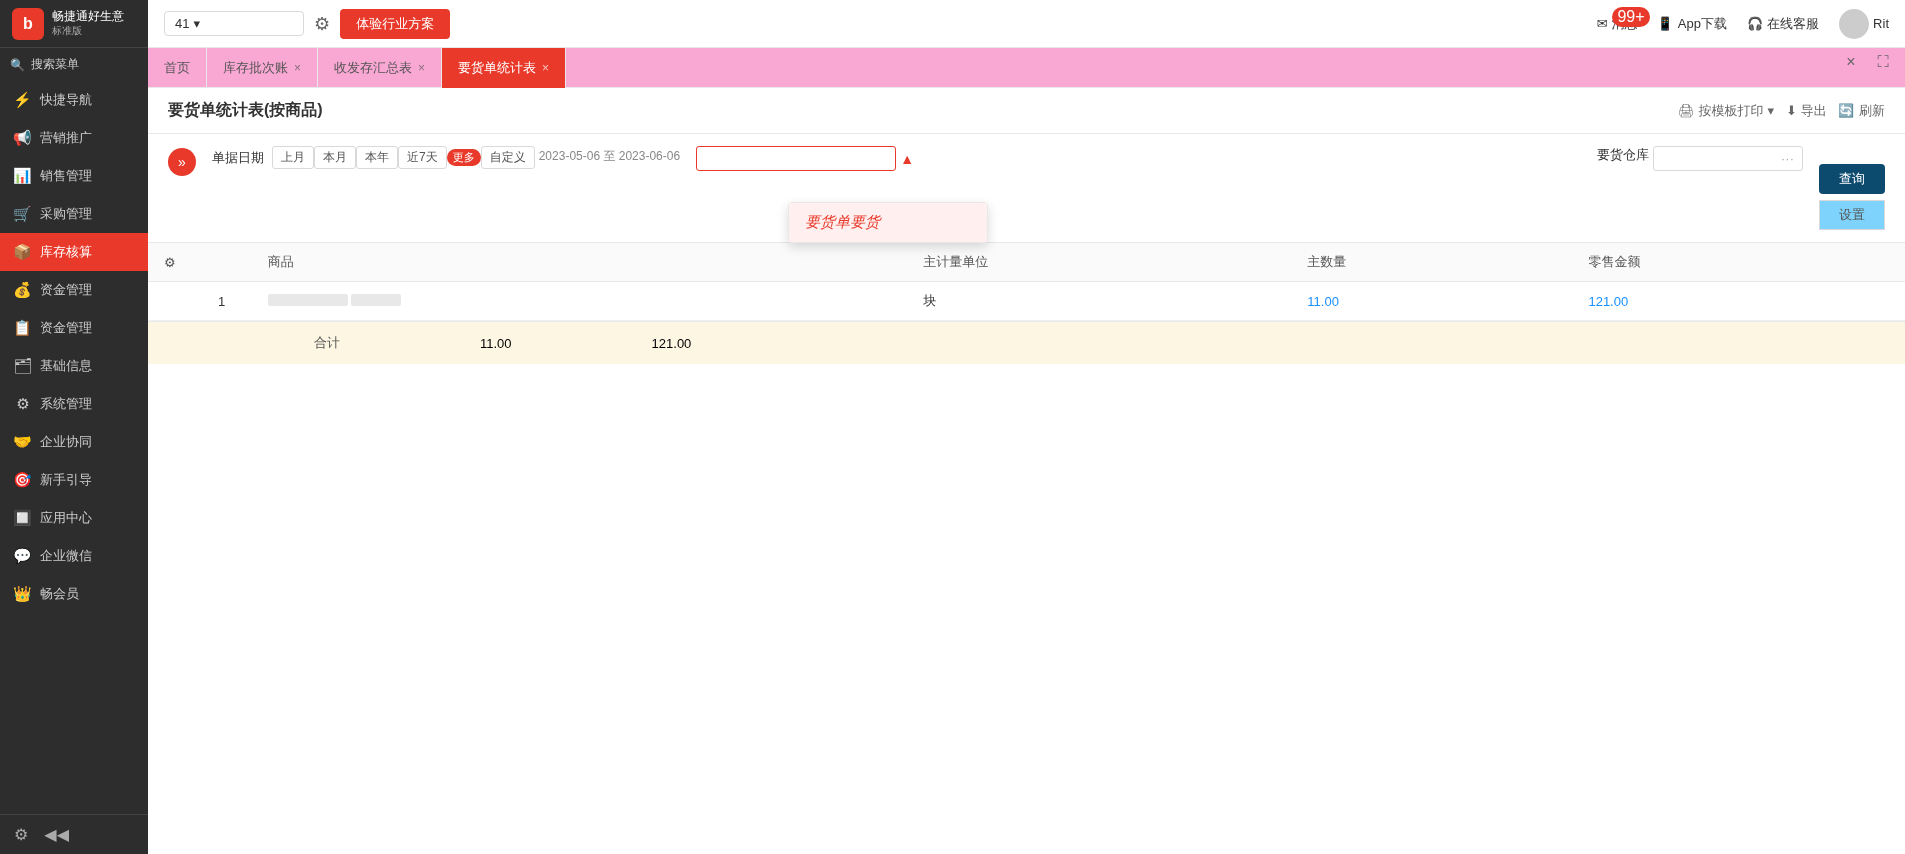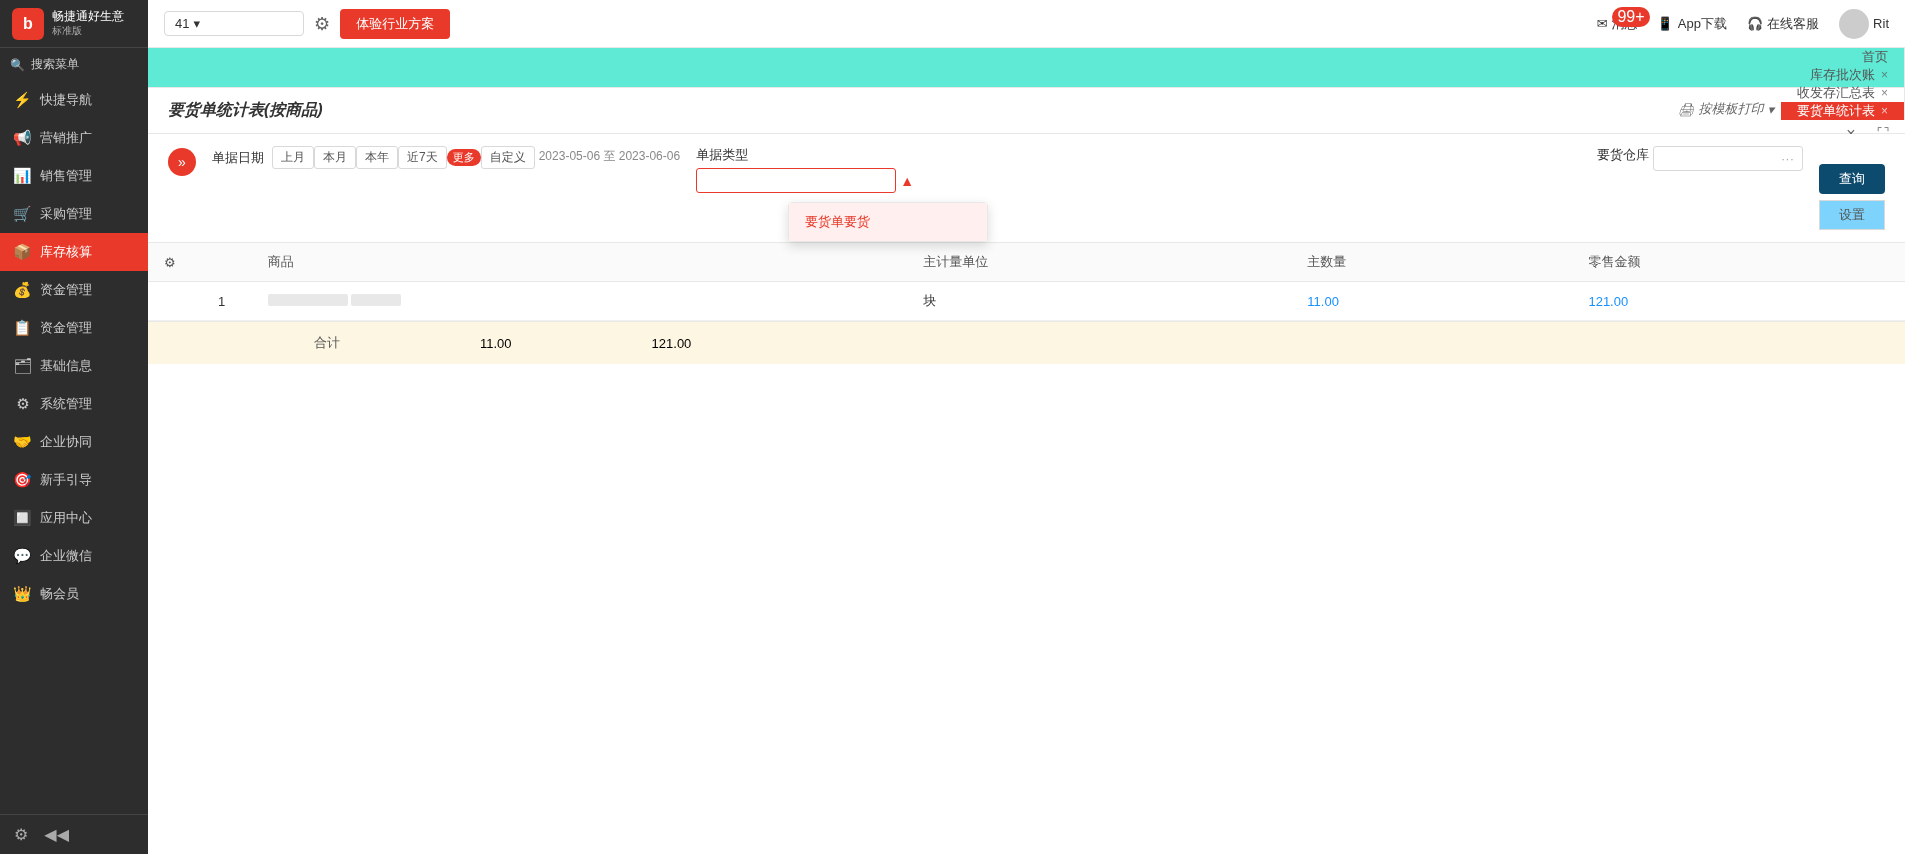--- a/index.html
+++ b/index.html
@@ -170,28 +170,27 @@
     .avatar {
       width: 30px;
       height: 30px;
       background: #ccc;
       border-radius: 50%;
     }
 
     
     .tabs-bar {
       height: 40px;
-      background: #5eead4;
-      display: flex;
-      align-items: flex-end;
+      background: #f9a8d4;
+      display: flex;
+      align-items: flex-start;
       border-bottom: 1px solid #e8e8e8;
       padding: 0 0 0 0;
       flex-shrink: 0;
       position: relative;
-      flex-direction: column;
     }
     .tab {
       display: flex;
       align-items: center;
       padding: 0 16px;
       height: 40px;
       font-size: 13px;
       color: #555;
       cursor: pointer;
       border-right: 1px solid #e8e8e8;
@@ -234,25 +233,24 @@
       overflow: auto;
       background: #f5f5f5;
     }
     .page {
       background: #fff;
       margin: 0;
       min-height: 100%;
     }
     .page-header {
       display: flex;
-      align-items: flex-start;
+      align-items: center;
       justify-content: space-between;
       padding: 12px 20px;
       border-bottom: 1px solid #e8e8e8;
-      font-style: italic;
     }
     .page-title {
       font-size: 16px;
       font-weight: bold;
       color: #333;
     }
     .page-header-actions {
       display: flex;
       align-items: center;
       gap: 12px;
@@ -416,23 +414,24 @@
       left: 640px;
       background: white;
       border: 1px solid #e8e8e8;
       border-radius: 4px;
       box-shadow: 0 4px 12px rgba(0,0,0,0.15);
       min-width: 200px;
       z-index: 100;
     }
     .dropdown-item {
       padding: 10px 16px;
-      font-size: 13px;
-      cursor: pointer;
-      color: #333;
+      font-size: 15px;
+      cursor: pointer;
+      color: #333;
+      font-style: italic;
     }
     .dropdown-item.selected { background: #fff0ef; color: #e8392a; }
 
     
     .table-container {
       padding: 0;
     }
     .data-table {
       width: 100%;
       border-collapse: collapse;
@@ -664,21 +663,20 @@
               <button class="filter-date-btn">本年</button>
               <button class="filter-date-btn">近7天</button>
               <span class="filter-tag-more">更多</span>
               <button class="filter-date-btn custom">自定义</button>
             </div>
           </div>
           <div class="filter-date-range">2023-05-06 至 2023-06-06</div>
         </div>
 
         <div class="filter-type-group">
-          <div class="filter-type-label">单据类型</div>
           <div class="filter-type-input-row">
             <input type="text" class="filter-type-input" value="" style="">
             <span class="filter-type-chevron">▲</span>
           </div>
         </div>
 
         <div class="filter-warehouse-group">
           <div class="filter-warehouse-label">要货仓库</div>
           <div class="filter-warehouse-input-row">
             <span></span>

